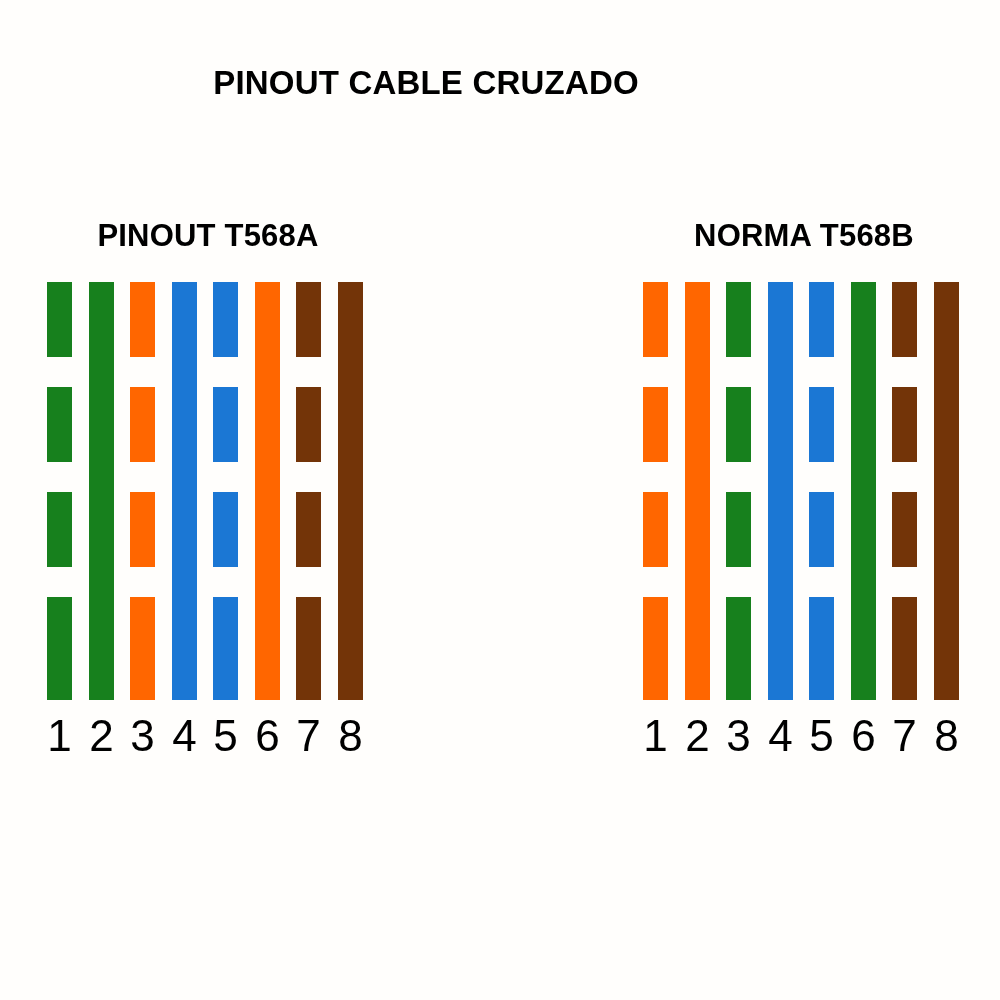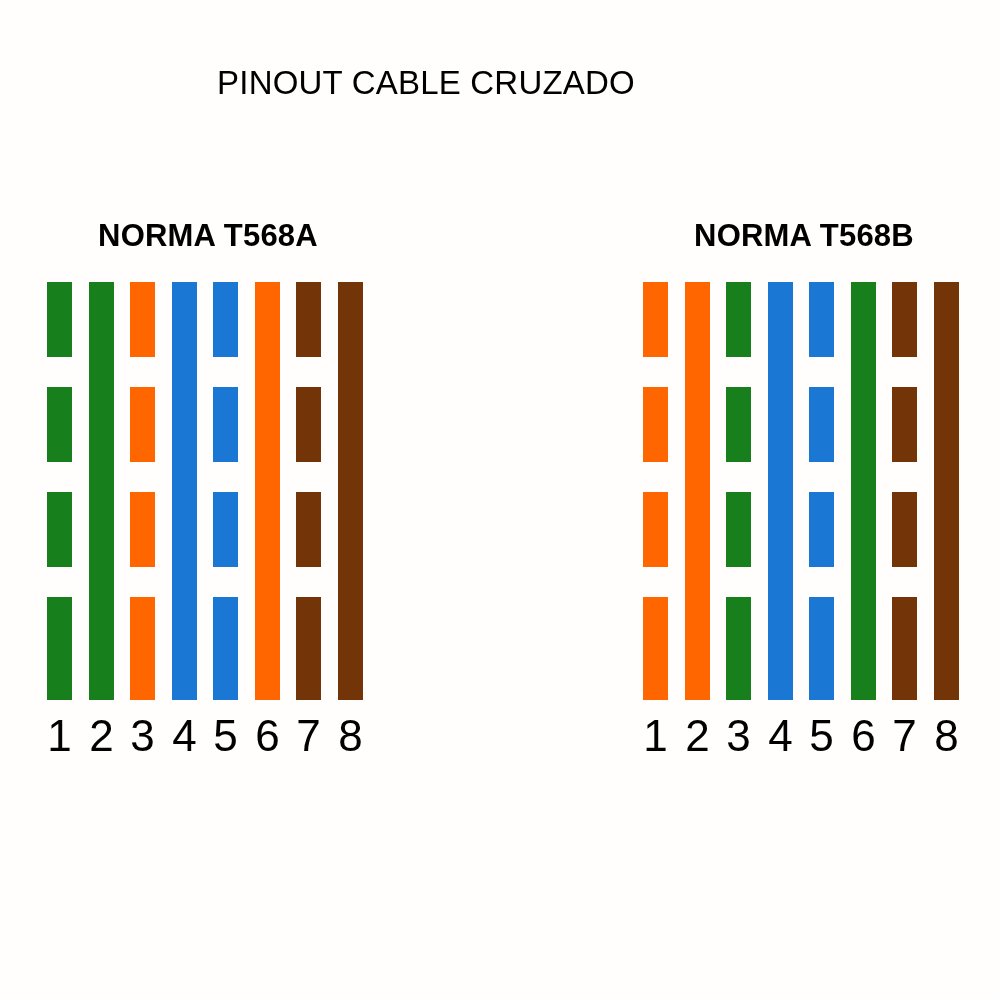--- a/index.html
+++ b/index.html
@@ -16,21 +16,21 @@
     position: relative;
   }
 
   #page-title {
     position: absolute;
     left: 0;
     top: 64px;
     width: 852px;
     text-align: center;
     font-size: 33px;
-    font-weight: 400;
+    font-weight: 700;
     letter-spacing: 0.2px;
     color: #000;
     white-space: nowrap;
   }
 
   .standard-panel {
     position: absolute;
     top: 0;
     width: 360px;
     height: 1000px;
@@ -89,21 +89,21 @@
     font-weight: 400;
     color: #000;
   }
 </style>
 </head>
 <body>
 
 <div id="page-title">PINOUT CABLE CRUZADO</div>
 
 <div class="standard-panel" id="panel-t568a">
-  <div class="panel-title">NORMA T568A</div>
+  <div class="panel-title">PINOUT T568A</div>
   <div class="wire-rack" style="width: 315.5px;">
       <div class="wire striped" style="left: 0px; width: 25px; height: 418px; background-image: linear-gradient(rgb(23, 128, 29) 0px, rgb(23, 128, 29) 75px, transparent 75px, transparent 105px, rgb(23, 128, 29) 105px, rgb(23, 128, 29) 180px, transparent 180px, transparent 210px, rgb(23, 128, 29) 210px, rgb(23, 128, 29) 285px, transparent 285px, transparent 315px, rgb(23, 128, 29) 315px, rgb(23, 128, 29) 390px); background-size: 25px 418px;"></div>
       <div class="wire solid" style="left: 42px; width: 25px; height: 418px; background: rgb(23, 128, 29);"></div>
       <div class="wire striped" style="left: 83px; width: 25px; height: 418px; background-image: linear-gradient(rgb(255, 102, 0) 0px, rgb(255, 102, 0) 75px, transparent 75px, transparent 105px, rgb(255, 102, 0) 105px, rgb(255, 102, 0) 180px, transparent 180px, transparent 210px, rgb(255, 102, 0) 210px, rgb(255, 102, 0) 285px, transparent 285px, transparent 315px, rgb(255, 102, 0) 315px, rgb(255, 102, 0) 390px); background-size: 25px 418px;"></div>
       <div class="wire solid" style="left: 125px; width: 25px; height: 418px; background: rgb(27, 119, 212);"></div>
       <div class="wire striped" style="left: 166px; width: 25px; height: 418px; background-image: linear-gradient(rgb(27, 119, 212) 0px, rgb(27, 119, 212) 75px, transparent 75px, transparent 105px, rgb(27, 119, 212) 105px, rgb(27, 119, 212) 180px, transparent 180px, transparent 210px, rgb(27, 119, 212) 210px, rgb(27, 119, 212) 285px, transparent 285px, transparent 315px, rgb(27, 119, 212) 315px, rgb(27, 119, 212) 390px); background-size: 25px 418px;"></div>
       <div class="wire solid" style="left: 208px; width: 25px; height: 418px; background: rgb(255, 102, 0);"></div>
       <div class="wire striped" style="left: 249px; width: 25px; height: 418px; background-image: linear-gradient(rgb(115, 52, 8) 0px, rgb(115, 52, 8) 75px, transparent 75px, transparent 105px, rgb(115, 52, 8) 105px, rgb(115, 52, 8) 180px, transparent 180px, transparent 210px, rgb(115, 52, 8) 210px, rgb(115, 52, 8) 285px, transparent 285px, transparent 315px, rgb(115, 52, 8) 315px, rgb(115, 52, 8) 390px); background-size: 25px 418px;"></div>
       <div class="wire solid" style="left: 291px; width: 25px; height: 418px; background: rgb(115, 52, 8);"></div>
     </div>

